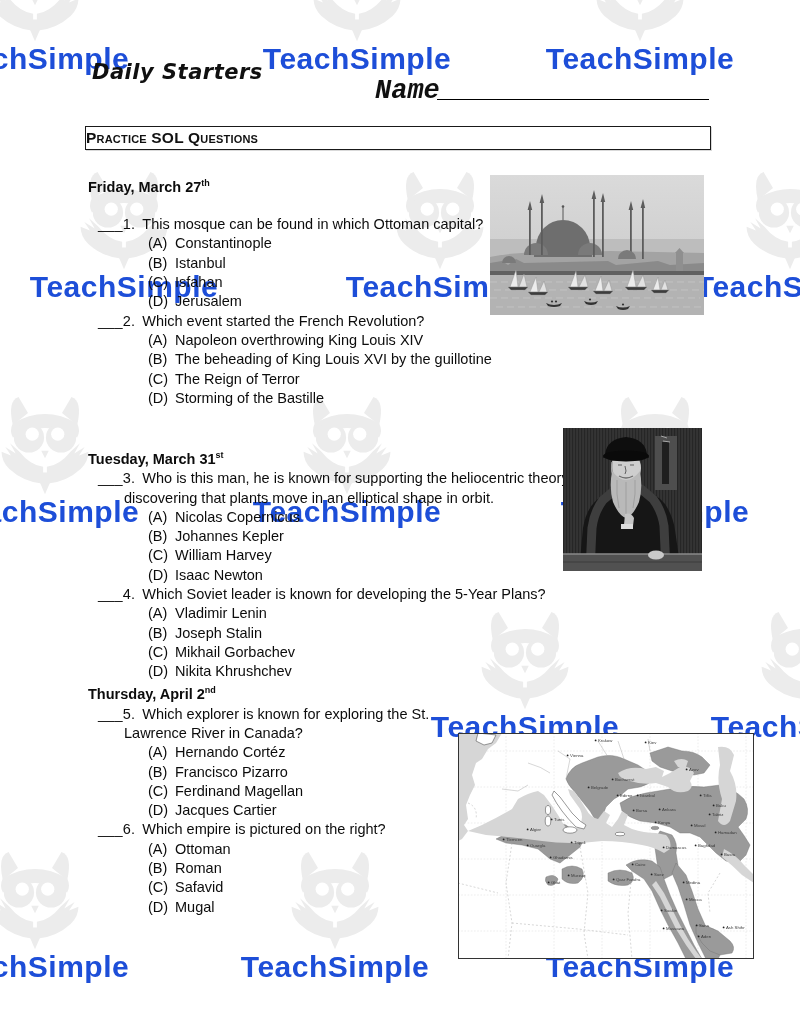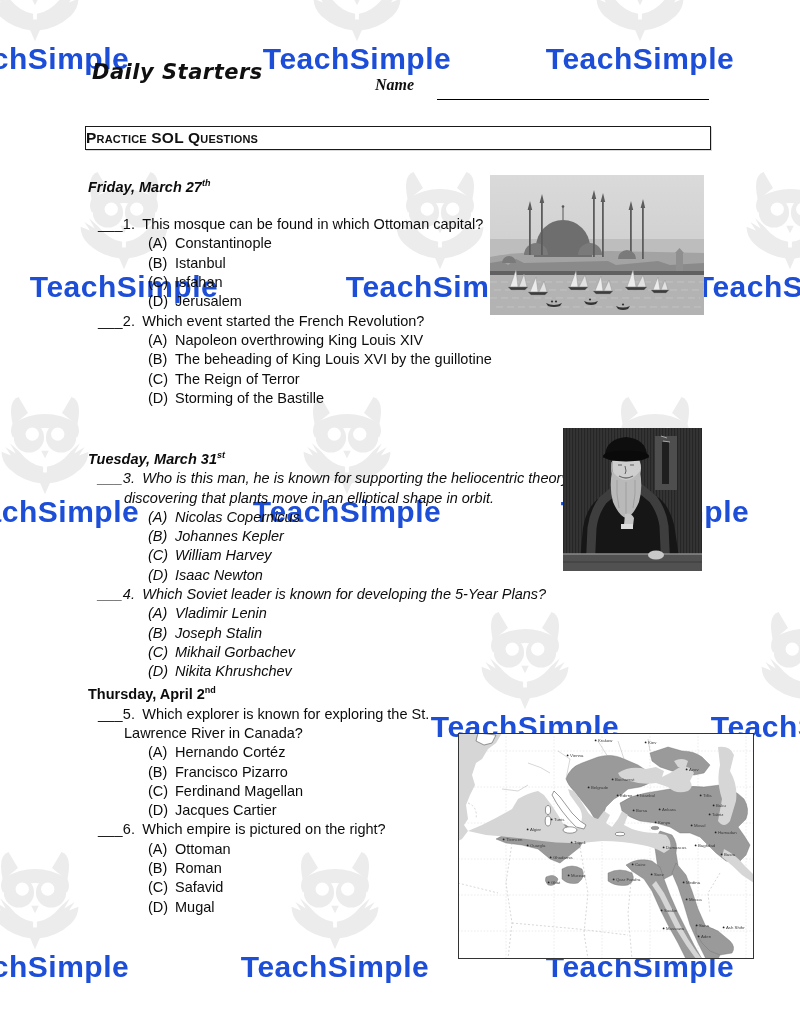--- a/index.html
+++ b/index.html
@@ -8,37 +8,37 @@
 
   
   .wm{position:absolute;width:210px;text-align:center;z-index:1;pointer-events:none;}
   .wm-owl{width:96px;height:102px;display:block;margin:0 auto;color:#ececec;}
   .wm-text{font-size:30px;font-weight:bold;color:#1d4ed8;letter-spacing:.5px;line-height:30px;
            font-family:"Liberation Sans",sans-serif;white-space:nowrap;}
 
   
   .title{position:absolute;left:92px;top:60px;z-index:2;font-family:"DejaVu Sans",sans-serif;
          font-size:21px;font-weight:bold;font-style:italic;letter-spacing:.5px;}
-  .name-label{position:absolute;left:375px;top:76px;z-index:2;font-family:Liberation Serif, serif;
-         font-size:16px;font-weight:bold;font-style:italic;}
+  .name-label{position:absolute;left:375px;top:76px;z-index:2;font-family:Liberation Mono, monospace;
+         font-size:27px;font-weight:bold;font-style:italic;}
   .name-line{position:absolute;left:437px;top:99px;width:272px;height:0;z-index:2;
          border-bottom:1.6px solid #000;}
 
   .banner{position:absolute;left:85px;top:126px;width:624px;height:22px;z-index:2;
           border:1.6px solid #191919;box-shadow:1px 1px 0 #d9d9d9;background:#fff;
           line-height:22px;font-weight:bold;font-size:15.5px;
           font-variant:small-caps;letter-spacing:.2px;}
 
   
   .content{position:absolute;left:87px;top:174px;width:660px;z-index:2;
            font-size:14.5px;line-height:19.3px;color:#0c0c0c;}
   .date-h{font-weight:bold;margin-left:1px;}
   .date-h sup{font-size:9px;vertical-align:super;}
-  .blank-after{margin-bottom:18px;font-style:italic;}
-  .sec-tuesday{margin-top:38px;font-style:italic;}
+  .blank-after{margin-bottom:18px;}
+  .sec-tuesday{margin-top:38px;}
   .sec-thursday{}
   .question{padding-left:37px;text-indent:-26px;}
   .q-num{letter-spacing:.2px;margin-right:7px;}
   .opt{margin-left:61px;}
   .opt-label{display:inline-block;min-width:27px;text-indent:0;}
 
   
   .img{position:absolute;z-index:3;display:block;}
   .img-mosque{left:490px;top:175px;width:214px;height:140px;}
   .img-portrait{left:563px;top:428px;width:139px;height:143px;}

